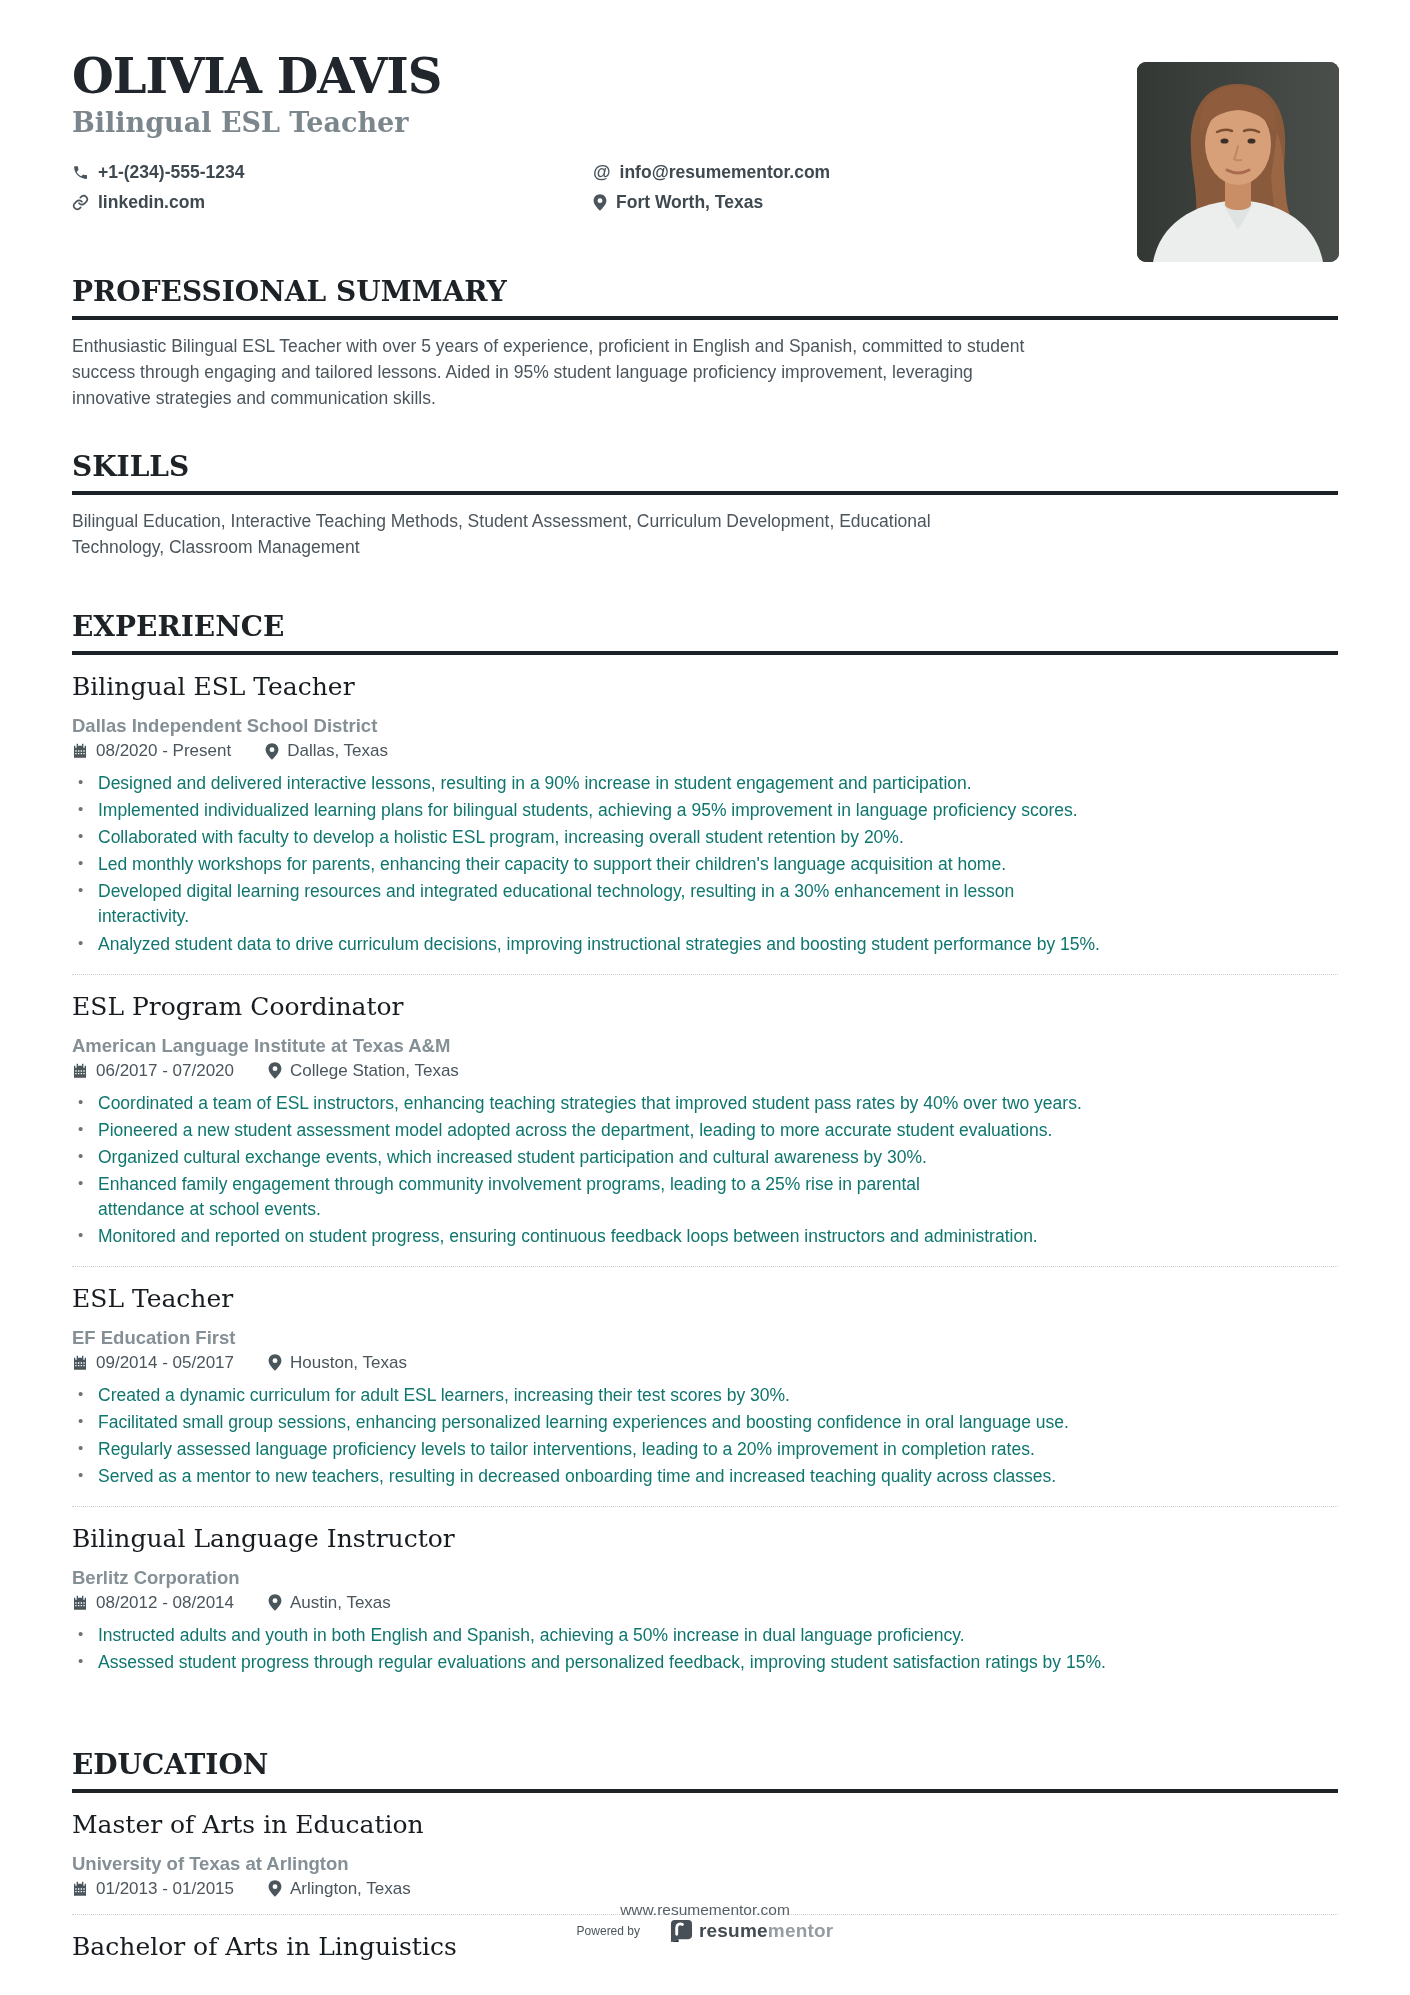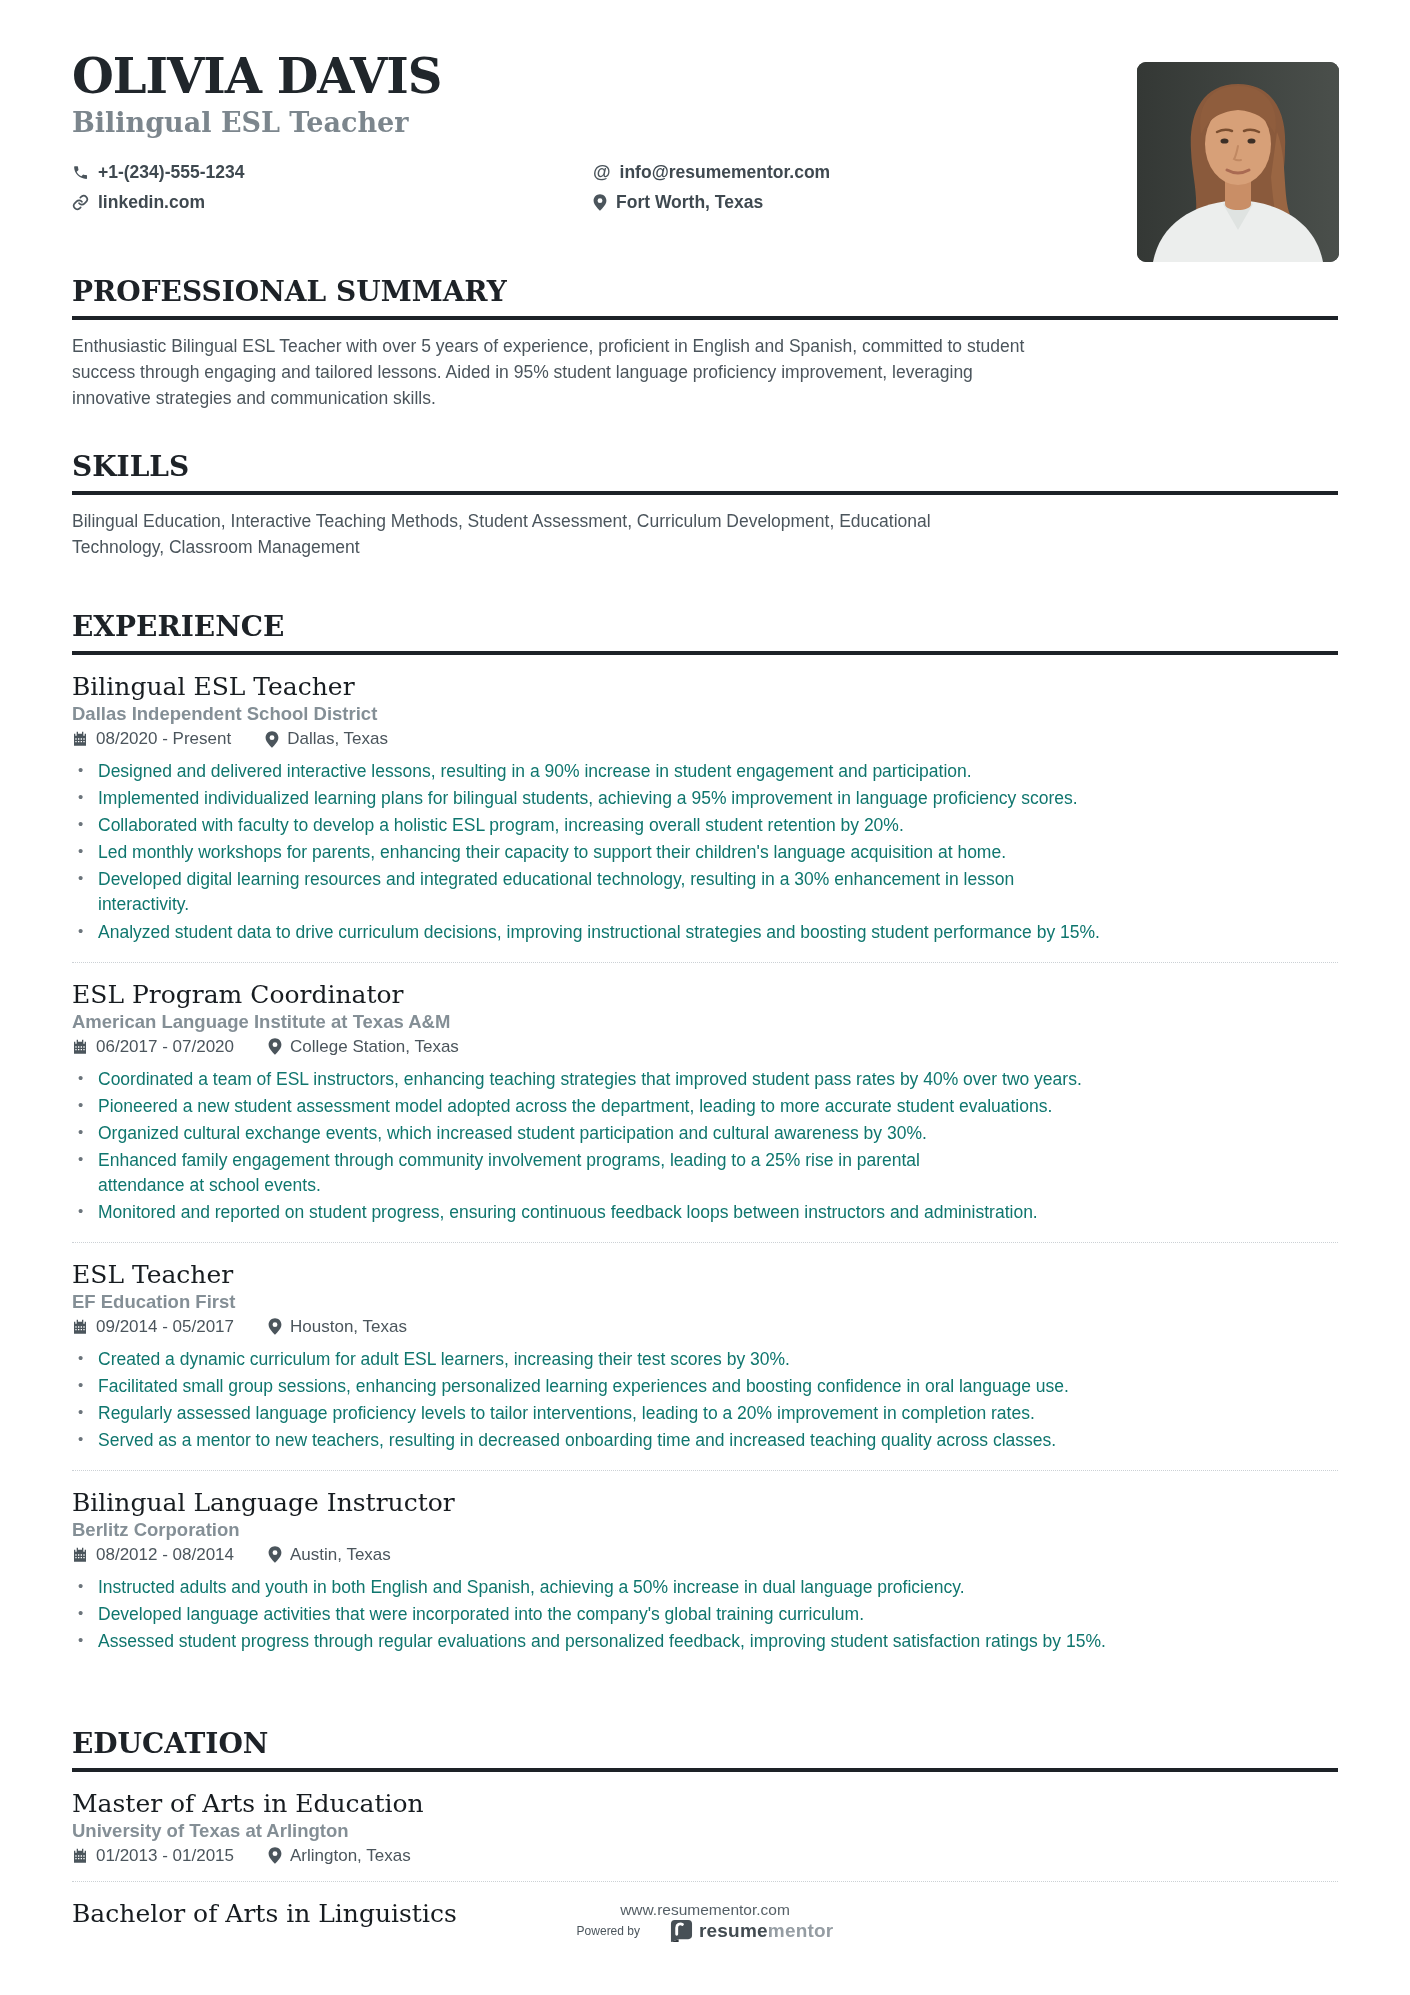--- a/index.html
+++ b/index.html
@@ -60,21 +60,21 @@
   .skills-text { max-width:950px; }
 
   
   .entry { padding:17px 0 15px 0; }
   .entry + .entry { border-top:1.5px dotted #ccd1d5; }
   .entry h3 {
     font-family:"DejaVu Serif","Liberation Serif",serif;
     font-weight:normal; font-size:25px; color:#171c20;
   }
   .company {
-    margin-top:2px; font-size:18.5px; font-weight:bold; color:#848f96;
+    margin-top:14px; font-size:18.5px; font-weight:bold; color:#848f96;
   }
   .meta { margin-top:4px; display:flex; align-items:center; gap:34px; }
   .meta-item {
     display:flex; align-items:center; gap:8px;
     font-size:17px; color:#4b555c;
   }
   .bullets { margin-top:10px; list-style:none; }
   .bullets li {
     position:relative; padding-left:26px;
     font-size:17.5px; line-height:1.43; color:#0f766e;
@@ -288,21 +288,20 @@
     <span class="meta-item">
       <svg width="14" height="17" viewBox="0 0 24 28" fill="#4b555c">
                   <path d="M12 0C5.9 0 1 4.9 1 11c0 7.5 11 17 11 17s11-9.5 11-17C23 4.9 18.1 0 12 0zm0 15a4.2 4.2 0 1 1 0-8.4 4.2 4.2 0 0 1 0 8.4z"></path>
                 </svg>
       <span>Austin, Texas</span>
     </span>
   </div>
 
     <ul class="bullets">
               <li><span class="li-text">Instructed adults and youth in both English and Spanish, achieving a 50% increase in dual language proficiency.</span></li>
-              <li><span class="li-text">Developed language activities that were incorporated into the company's global training curriculum.</span></li>
               <li><span class="li-text">Assessed student progress through regular evaluations and personalized feedback, improving student satisfaction ratings by 15%.</span></li>
             </ul>
   </article>
 </div>
     </section>
 
     <section class="sec-edu">
       <h2>EDUCATION</h2>
       <div id="degrees-container">
   <article class="entry">

